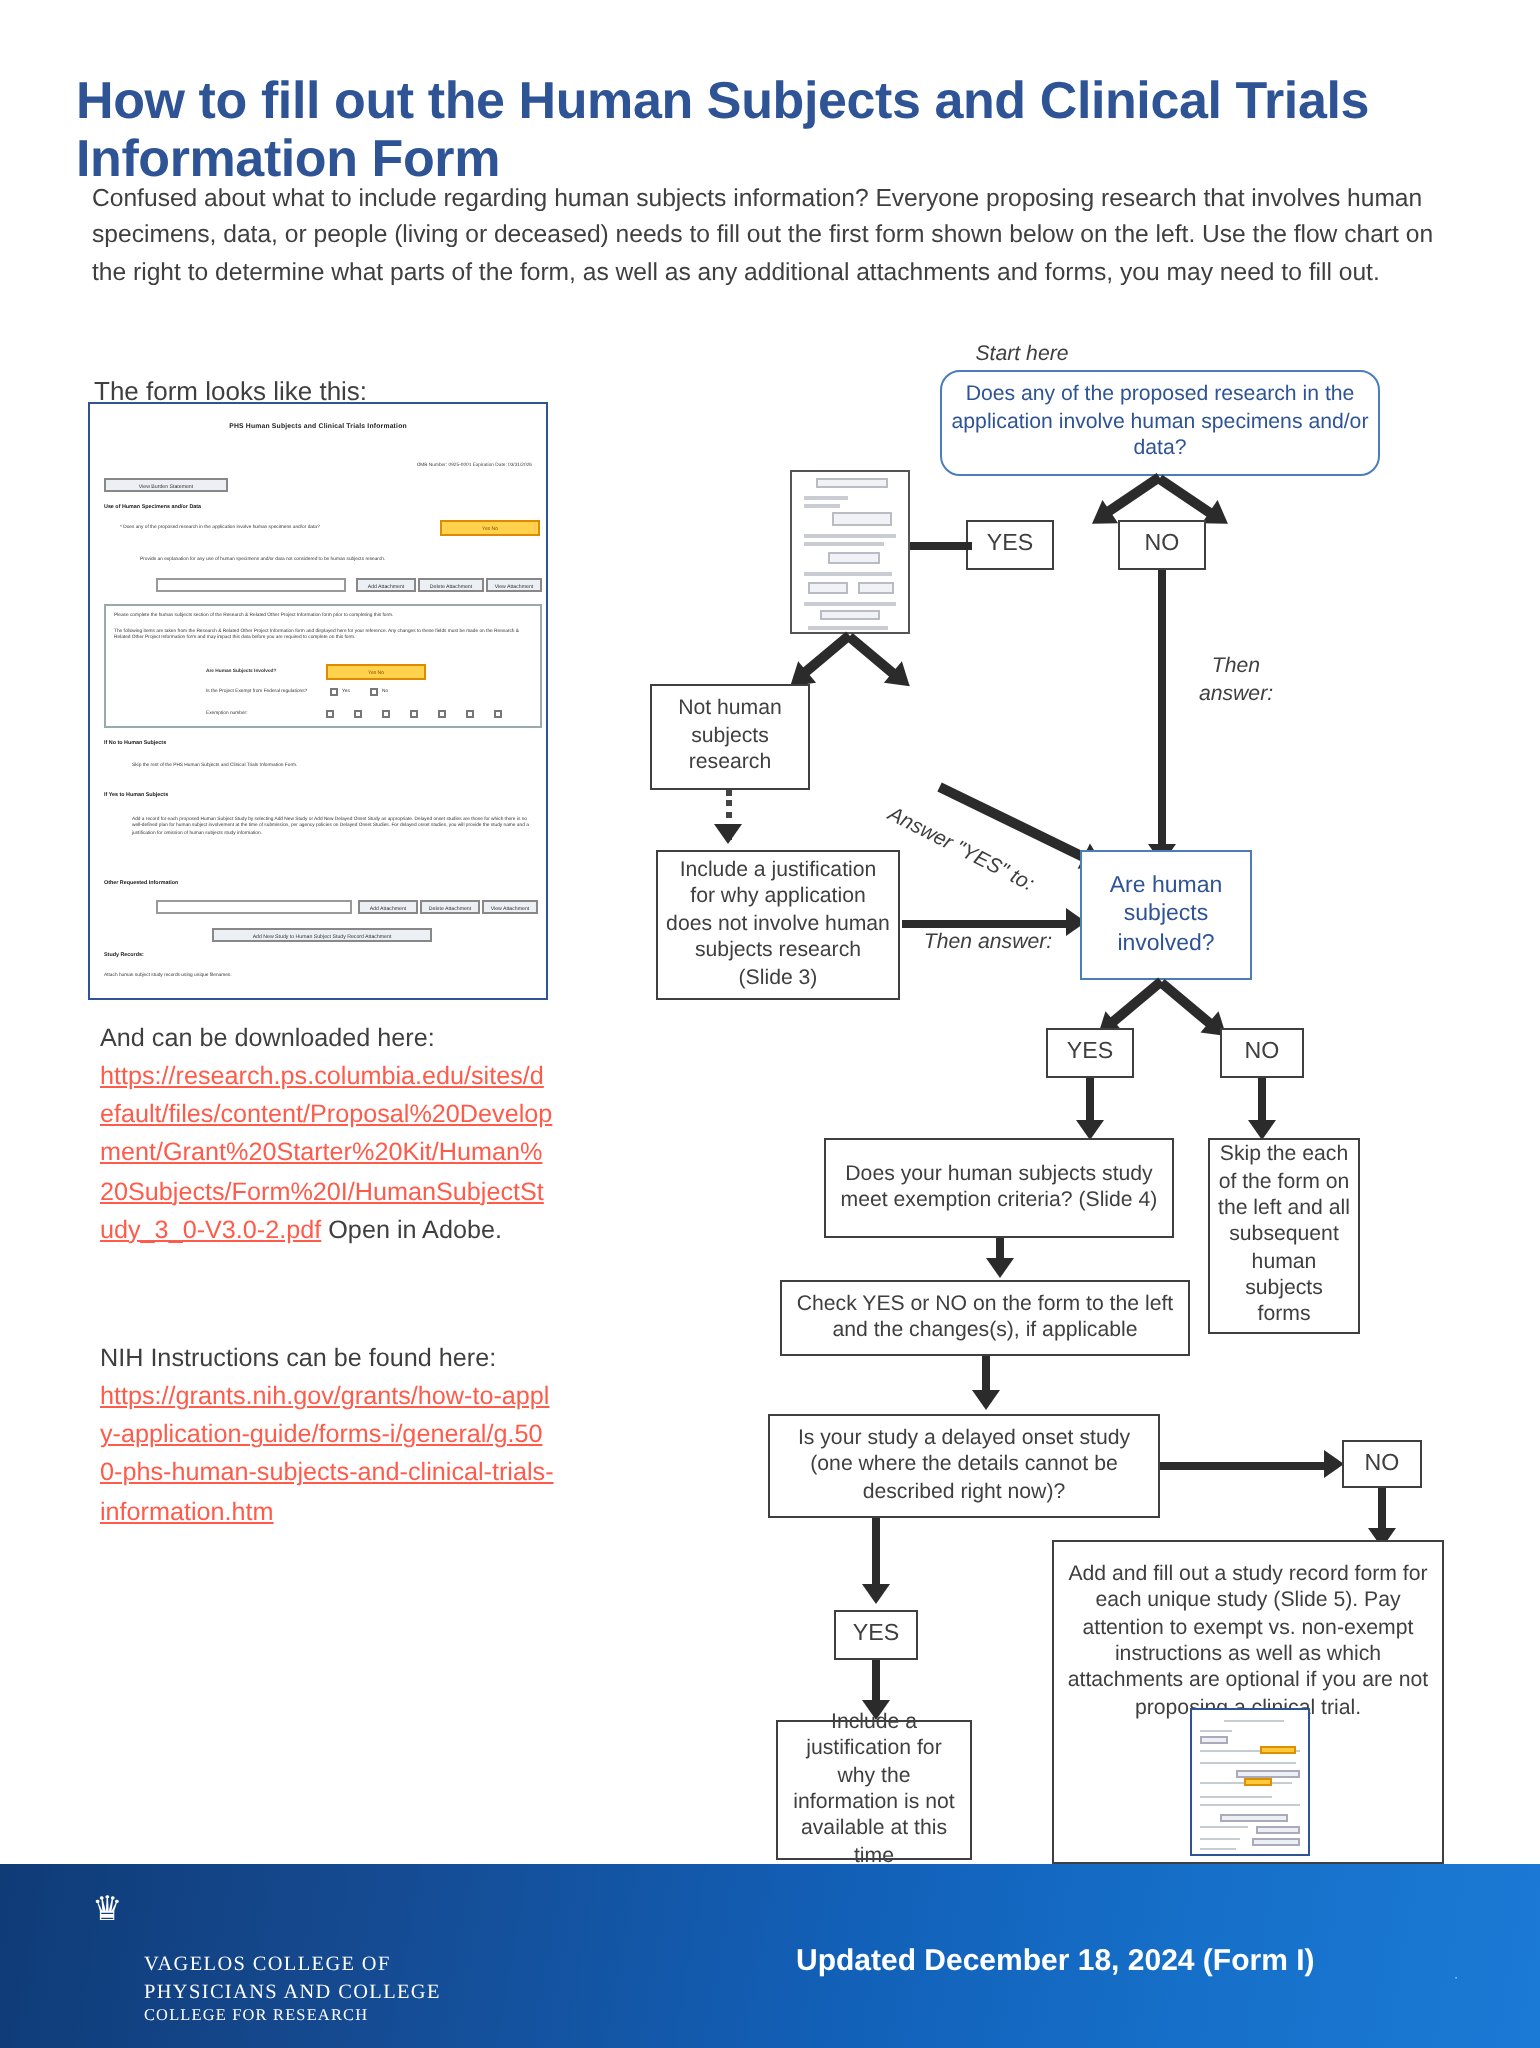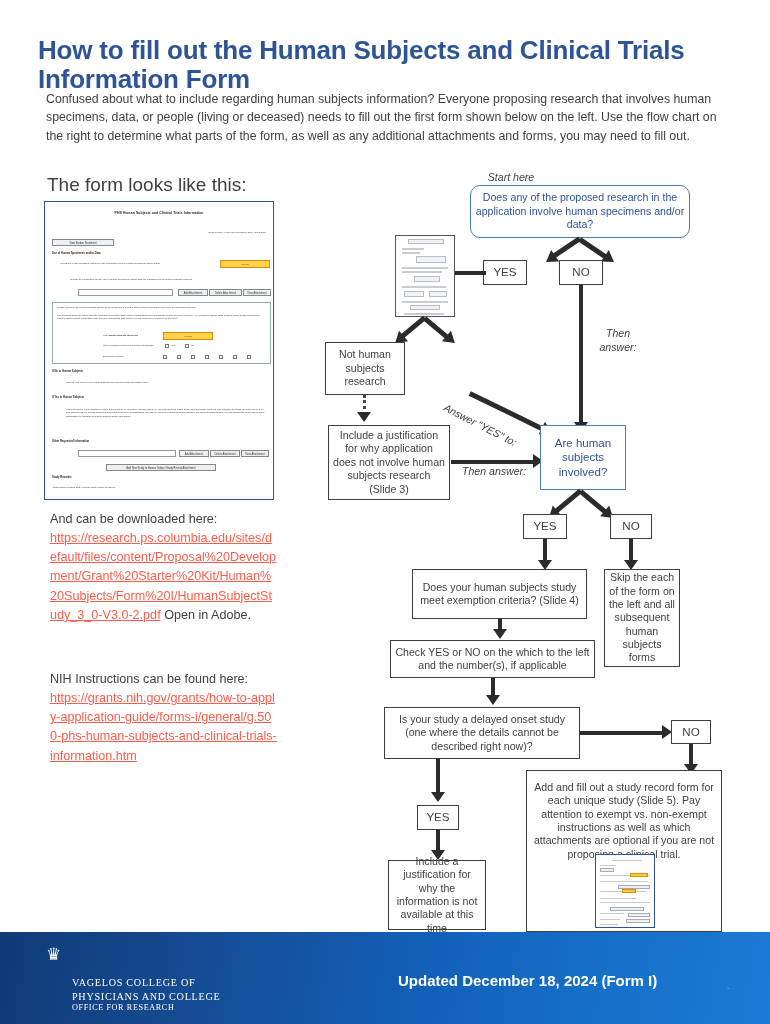--- a/index.html
+++ b/index.html
@@ -18,22 +18,22 @@
     color:#2E5496; font-size:26px; font-weight:bold; line-height:1.10;
     letter-spacing:-0.2px;
   }
   .intro {
     position:absolute; left:46px; top:90px; width:688px;
     color:#3f3f3f; font-size:12.3px; line-height:1.50;
   }
 
   
   .form-looks {
-    position:absolute; left:47px; top:174px;
-    color:#3f3f3f; font-size:19px;
+    position:absolute; left:47px; top:188px;
+    color:#3f3f3f; font-size:13px;
   }
   .form-thumb {
     position:absolute; left:44px; top:201px; width:230px; height:299px;
     border:1.5px solid #2E5496; background:#fff; overflow:hidden;
   }
   .ft-inner { position:absolute; inset:3px; }
   .ft-title {
     position:absolute; left:0; right:0; top:6px; text-align:center;
     font-size:3.4px; font-weight:bold; color:#1a1a1a; letter-spacing:.1px;
   }
@@ -298,21 +298,21 @@
 
     <div class="ar v" style="left:341px; top:377px; height:25px;"></div>
     <div class="head down" style="left:336px; top:398px;"></div>
 
     <div class="box" style="left:124px; top:407px; width:175px; height:50px;">Does your human subjects study meet exemption criteria? (Slide 4)</div>
     <div class="box" style="left:316px; top:407px; width:76px; height:98px;">Skip the each of the form on the left and all subsequent human subjects forms</div>
 
     <div class="ar v" style="left:210px; top:457px; height:14px;"></div>
     <div class="head down" style="left:205px; top:467px;"></div>
 
-    <div class="box" style="left:102px; top:478px; width:205px; height:38px;">Check YES or NO on the which to the left and the number(s), if applicable</div>
+    <div class="box" style="left:102px; top:478px; width:205px; height:38px;">Check YES or NO on the form to the left and the changes(s), if applicable</div>
 
     <div class="ar v" style="left:203px; top:516px; height:22px;"></div>
     <div class="head down" style="left:198px; top:533px;"></div>
 
     <div class="box" style="left:96px; top:545px; width:196px; height:52px;">Is your study a delayed onset study (one where the details cannot be described right now)?</div>
 
     <div class="ar h" style="left:292px; top:569px; width:86px;"></div>
     <div class="head right" style="left:374px; top:563px;"></div>
     <div class="box yn" style="left:383px; top:558px; width:40px; height:24px;">NO</div>
 
@@ -354,18 +354,18 @@
       <div class="mf-l" style="left:4px; top:69px; width:18px;"></div>
     </div>
   </div>
 
   <div class="footer">
     <div class="crown">♛</div>
     <div class="sub1">
       <span>VAGELOS COLLEGE OF</span><br>
       <span>PHYSICIANS AND COLLEGE</span>
     </div>
-    <div class="sub2">OFFICE FOR RESEARCH</div>
+    <div class="sub2">COLLEGE FOR RESEARCH</div>
     <div class="updated">Updated December 18, 2024 (Form I)</div>
     <div class="tickmark">˙</div>
   </div>
 
 </div>
 
 </body></html>

